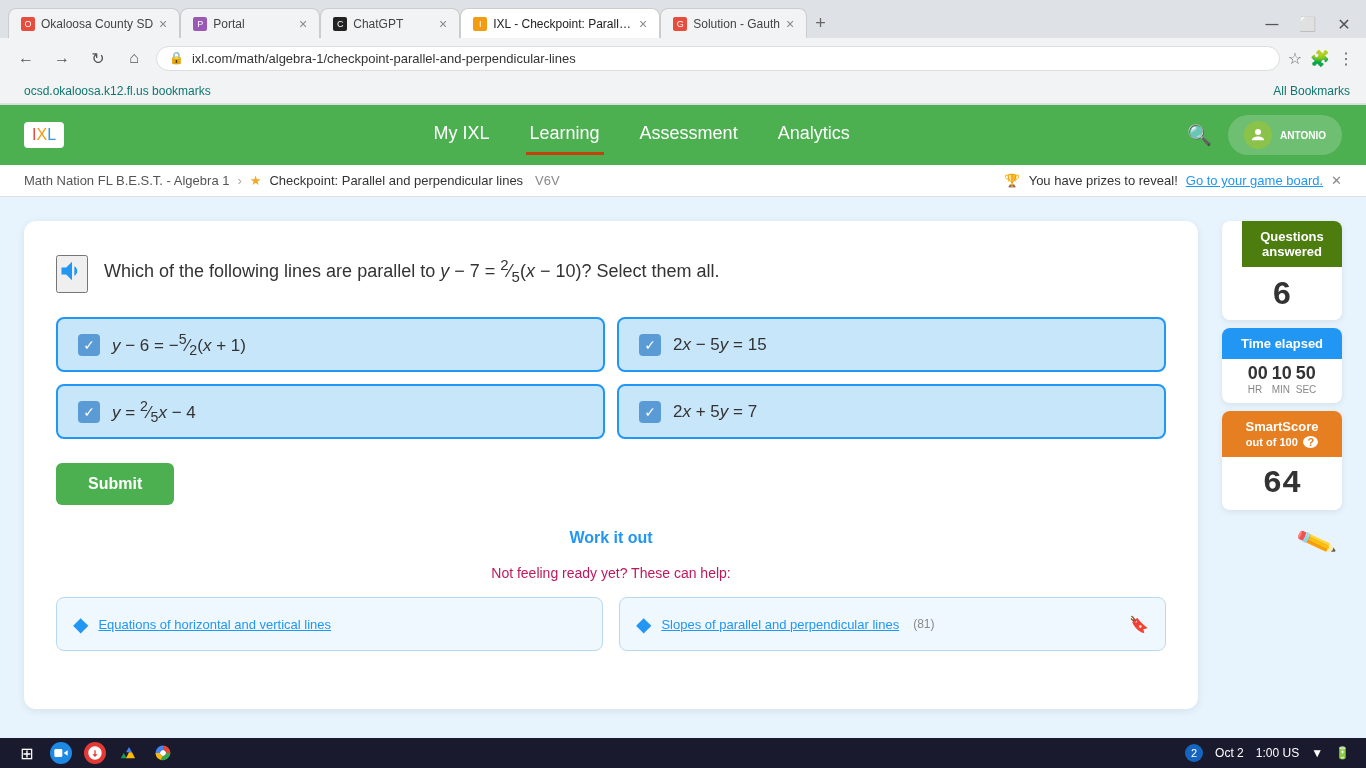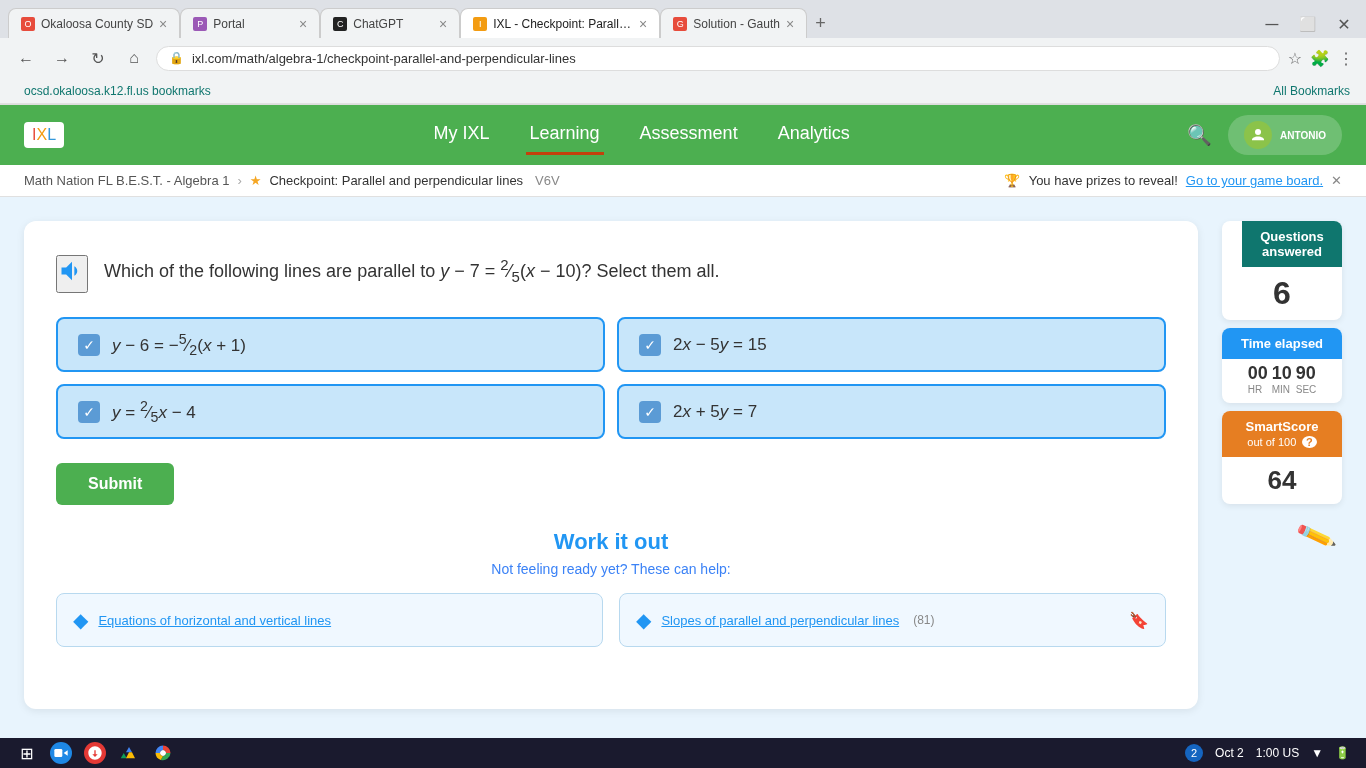--- a/index.html
+++ b/index.html
@@ -70,37 +70,37 @@
     .answer-check { width: 22px; height: 22px; border-radius: 4px; background: #5b9bd5; display: flex; align-items: center; justify-content: center; color: #fff; font-size: 14px; flex-shrink: 0; }
     .answer-formula { font-size: 17px; color: #333; }
 
     .submit-btn { background: #4caf50; color: #fff; border: none; border-radius: 6px; padding: 12px 32px; font-size: 16px; font-weight: 600; cursor: pointer; }
 
     
     .right-panel { width: 120px; display: flex; flex-direction: column; gap: 8px; }
 
     .stat-card { background: #fff; border-radius: 8px; box-shadow: 0 2px 6px rgba(0,0,0,0.08); overflow: hidden; }
     .stat-header { padding: 8px 12px; text-align: center; font-size: 13px; font-weight: 600; color: #fff; }
-    .stat-header.green { background: #0f766e; margin-left: 20px; }
+    .stat-header.green { background: #4d7c0f; margin-left: 20px; }
     .stat-header.blue { background: #2196f3; }
     .stat-header.orange { background: #e67e22; }
     .stat-value { text-align: center; padding: 8px 12px; font-size: 32px; font-weight: 700; color: #333; }
-    .stat-value.small { font-size: 26px; }
+    .stat-value.small { font-size: 32px; font-family: Liberation Mono, monospace; }
     .time-row { display: flex; justify-content: center; gap: 4px; padding: 4px 8px 8px; }
     .time-unit { }
     .time-num { font-size: 18px; font-weight: 600; color: #333; }
     .time-label { font-size: 10px; color: #888; }
 
     .pencil-btn { display: flex; justify-content: flex-end; margin-top: 8px; padding-right: 8px; }
     .pencil-icon { color: #2196f3; font-size: 28px; cursor: pointer; transform: rotate(-20deg); }
 
     
     .work-section { margin-top: 24px; text-align: center; }
-    .work-title { color: #2196f3; font-size: 22px; font-weight: 600; margin-bottom: 6px; }
-    .work-subtitle { color: #3b82f6; font-size: 14px; margin-bottom: 16px; }
+    .work-title { color: #2196f3; font-size: 16px; font-weight: 600; margin-bottom: 18px; }
+    .work-subtitle { color: #be185d; font-size: 14px; margin-bottom: 16px; }
     .help-links { display: flex; gap: 16px; }
     .help-link { flex: 1; display: flex; align-items: center; gap: 10px; padding: 14px 16px; background: #f0f8ff; border: 1px solid #b8d9ef; border-radius: 8px; cursor: pointer; }
     .help-diamond { color: #2196f3; font-size: 20px; }
     .help-text { color: #2196f3; font-size: 13px; text-decoration: underline; }
     .help-count { color: #888; font-size: 12px; margin-left: 4px; }
     .bookmark-icon { color: #888; cursor: pointer; margin-left: auto; }
 
     
     .taskbar { position: fixed; bottom: 0; left: 0; right: 0; height: 30px; background: #1a1a2e; display: flex; align-items: center; padding: 0 16px; gap: 12px; }
     .taskbar-icon { width: 22px; height: 22px; border-radius: 4px; display: flex; align-items: center; justify-content: center; font-size: 16px; cursor: pointer; }
@@ -284,31 +284,31 @@
         <div class="time-row">
           <div class="time-unit">
             <div class="time-num">00</div>
             <div class="time-label">HR</div>
           </div>
           <div class="time-unit">
             <div class="time-num">10</div>
             <div class="time-label">MIN</div>
           </div>
           <div class="time-unit">
-            <div class="time-num">90</div>
+            <div class="time-num">50</div>
             <div class="time-label">SEC</div>
           </div>
         </div>
       </div>
 
       <div class="stat-card">
         <div class="stat-header orange">
           <span>SmartScore</span>
           <br>
-          <span style="font-size:11px;font-weight:400;">out of 100</span>
+          <span style="font-size:11px;font-weight:700;">out of 100</span>
           <span style="background:#fff;color:#e67e22;border-radius:50%;font-size:11px;padding:0 4px;margin-left:2px;">?</span>
         </div>
         <div class="stat-value small">64</div>
       </div>
 
       <div class="pencil-btn">
         <span class="pencil-icon">✏️</span>
       </div>
 
     </div>

